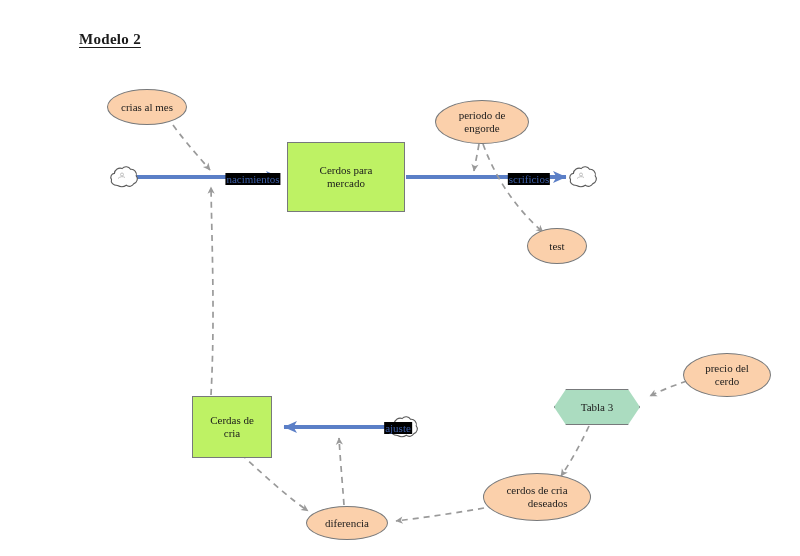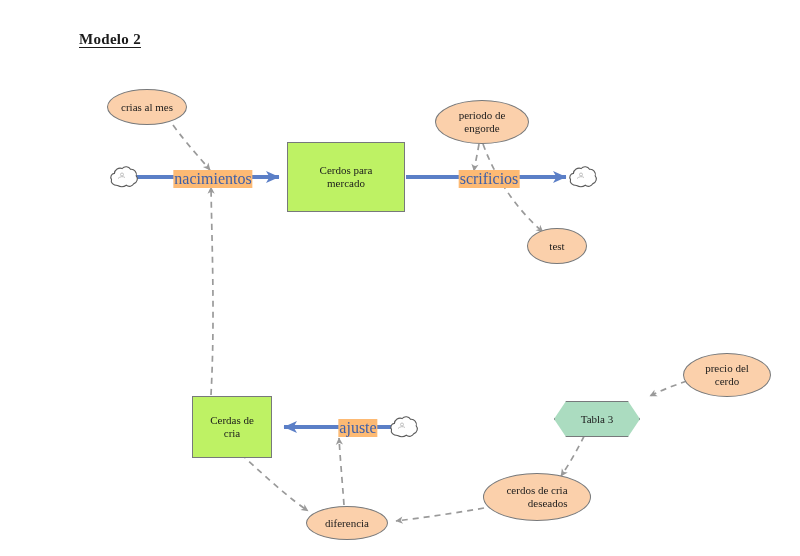--- a/index.html
+++ b/index.html
@@ -67,26 +67,27 @@
   .lookup {
     background: #abdcc0;
     border: 1.4px solid #77797b;
     font-size: 11px;
     clip-path: polygon(14% 0%, 86% 0%, 100% 50%, 86% 100%, 14% 100%, 0% 50%);
   }
 
   
   .flow-label {
     position: absolute;
-    font-size: 16px;
+    font-size: 11px;
     color: #3d5fa8;
-    background: #fdba74;
+    background: #000000;
     padding: 0 1px;
     white-space: nowrap;
     transform: translate(-50%, -50%);
+    margin-left: 40px;
   }
 
   
   .cloud {
     position: absolute;
     width: 30px;
     height: 24px;
     transform: translate(-50%, -50%);
   }
 </style>
@@ -171,15 +172,15 @@
   <div class="node aux" style="left:107px; top:89px; width:80px; height:36px;text-align:right;">crias al mes</div>
   <div class="node aux" style="left:435px; top:100px; width:94px; height:44px;">periodo de
 engorde</div>
   <div class="node aux" style="left:683px; top:353px; width:88px; height:44px;">precio del
 cerdo</div>
   <div class="node aux" style="left:527px; top:228px; width:60px; height:36px;">test</div>
   <div class="node aux" style="left:483px; top:473px; width:108px; height:48px;text-align:right;">cerdos de cria
 deseados</div>
   <div class="node aux" style="left:306px; top:506px; width:82px; height:34px;">diferencia</div>
 
-  <div class="node lookup" style="left:554px; top:389px; width:86px; height:36px;margin-top:12px;">Tabla 3</div>
+  <div class="node lookup" style="left:554px; top:389px; width:86px; height:36px;">Tabla 3</div>
 
 </div>
 
 </body></html>

